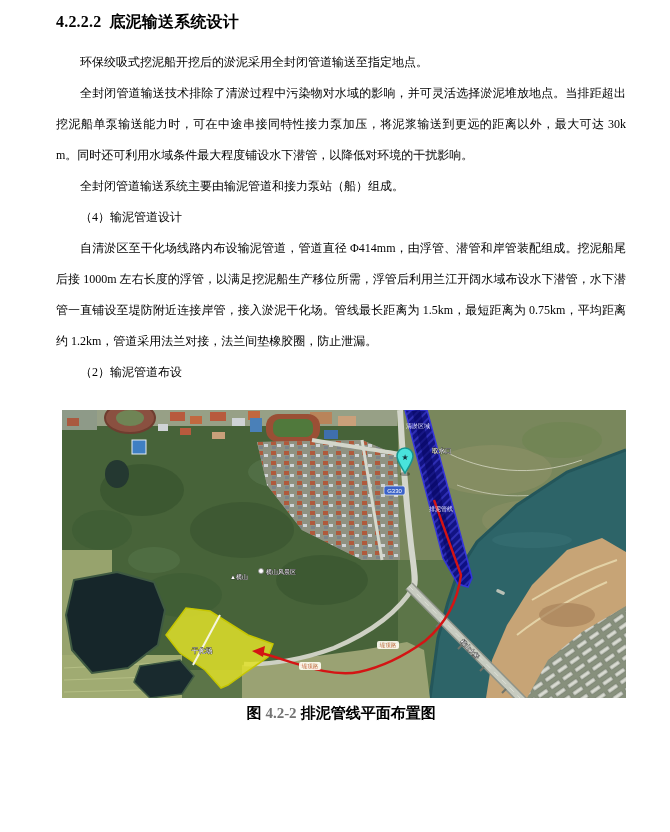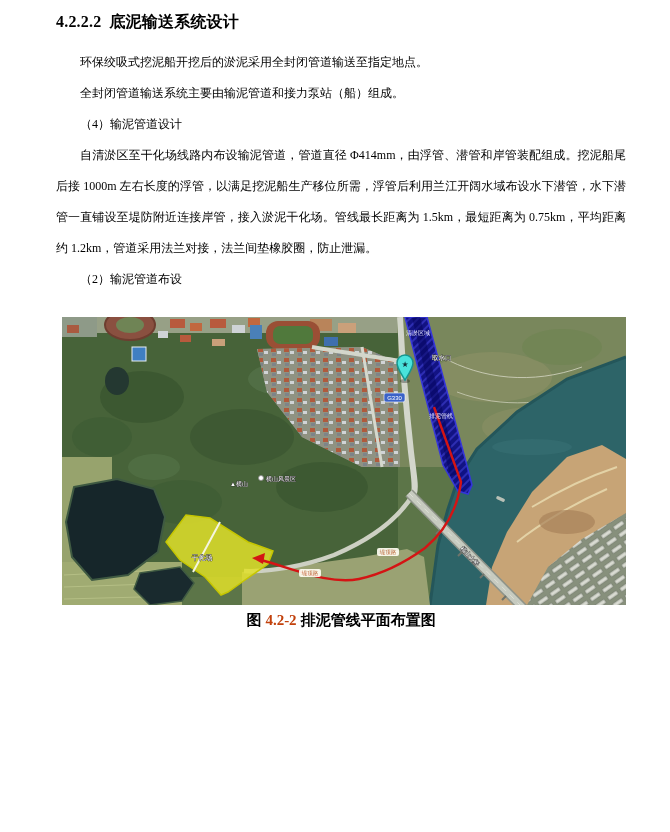--- a/index.html
+++ b/index.html
@@ -5,35 +5,36 @@
   html,body{margin:0;padding:0;background:#fff;}
   body{width:670px;height:832px;font-family:"Liberation Serif",serif;color:#000;overflow:hidden;}
   .content{padding:12px 44px 0 56px;}
   .doc-title{font-size:16px;font-weight:bold;margin:0 0 14px 0;letter-spacing:0.2px;}
   .doc-title .num{font-family:"Liberation Serif",serif;}
   .doc-title .txt{font-family:"Liberation Sans",sans-serif;margin-left:8px;}
   p.body{font-size:12px;line-height:31px;margin:0;text-align:justify;text-indent:2em;word-break:break-all;}
   .map-wrap{margin:22px 0 0 6px;width:564px;height:288px;position:relative;}
   .map-wrap svg{display:block;}
   .caption{margin-top:6px;text-align:center;font-weight:bold;font-size:15px;font-family:"Liberation Serif",serif;}
-  .caption .blue{color:#c2410c;margin:0 4px;text-align:right;}
+  .caption .blue{color:#737373;margin:0 4px;text-align:right;}
   svg text{font-family:"Liberation Sans",sans-serif;}
   .maplab{fill:#fff;paint-order:stroke;stroke:#2a2a2a;stroke-width:0.7px;}
   .maplab-plain{fill:#e9e9ff;}
 </style>
 </head>
 <body>
 
 <div class="content">
 
   <h1 class="doc-title">
     <span class="num">4.2.2.2</span><span class="txt">底泥输送系统设计</span>
   </h1>
 
   <p class="body">环保绞吸式挖泥船开挖后的淤泥采用全封闭管道输送至指定地点。</p>
+  <p class="body">全封闭管道输送技术排除了清淤过程中污染物对水域的影响，并可灵活选择淤泥堆放地点。当排距超出挖泥船单泵输送能力时，可在中途串接同特性接力泵加压，将泥浆输送到更远的距离以外，最大可达 30km。同时还可利用水域条件最大程度铺设水下潜管，以降低对环境的干扰影响。</p>
   <p class="body">全封闭管道输送系统主要由输泥管道和接力泵站（船）组成。</p>
   <p class="body">（4）输泥管道设计</p>
   <p class="body">自清淤区至干化场线路内布设输泥管道，管道直径 Φ414mm，由浮管、潜管和岸管装配组成。挖泥船尾后接 1000m 左右长度的浮管，以满足挖泥船生产移位所需，浮管后利用兰江开阔水域布设水下潜管，水下潜管一直铺设至堤防附近连接岸管，接入淤泥干化场。管线最长距离为 1.5km，最短距离为 0.75km，平均距离约 1.2km，管道采用法兰对接，法兰间垫橡胶圈，防止泄漏。</p>
   <p class="body">（2）输泥管道布设</p>
 
   <div class="map-wrap">
     <svg width="564" height="288" viewBox="0 0 564 288">
       <defs>
         <pattern id="vil" width="13" height="10" patternUnits="userSpaceOnUse">
           <rect width="13" height="10" fill="#8f9282"></rect>

